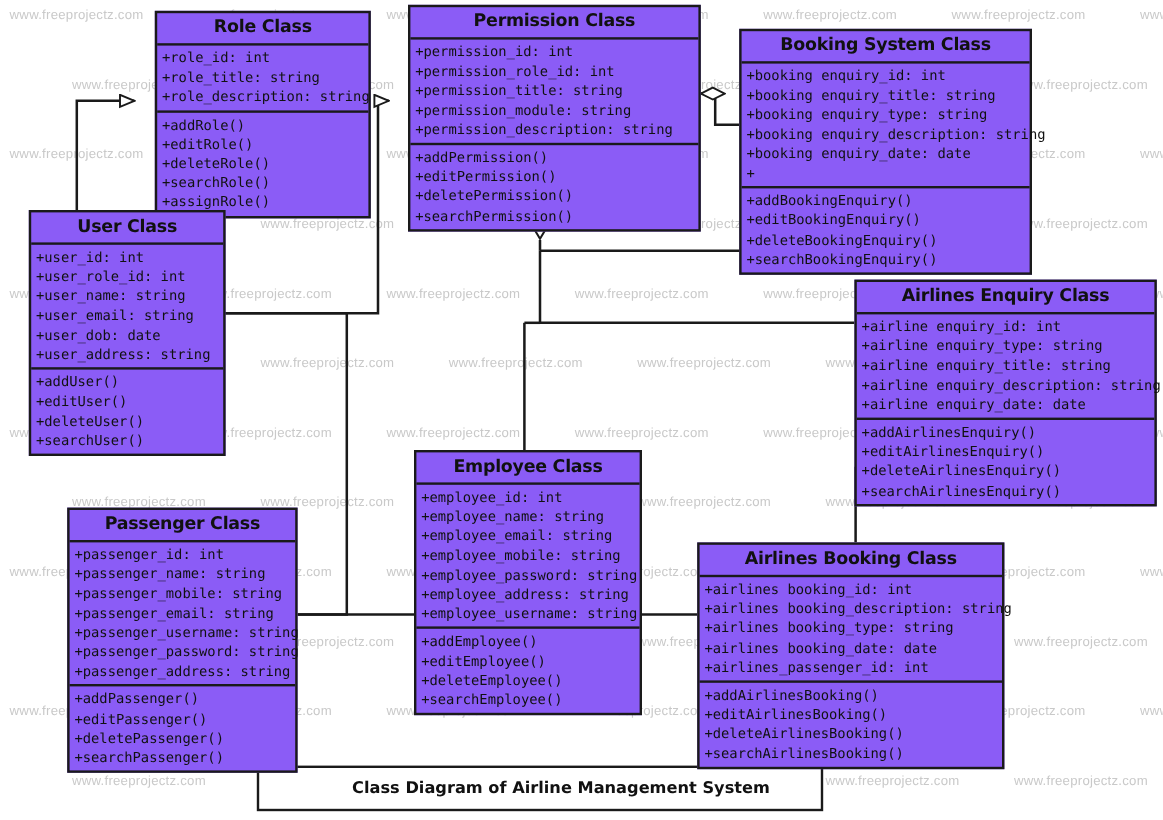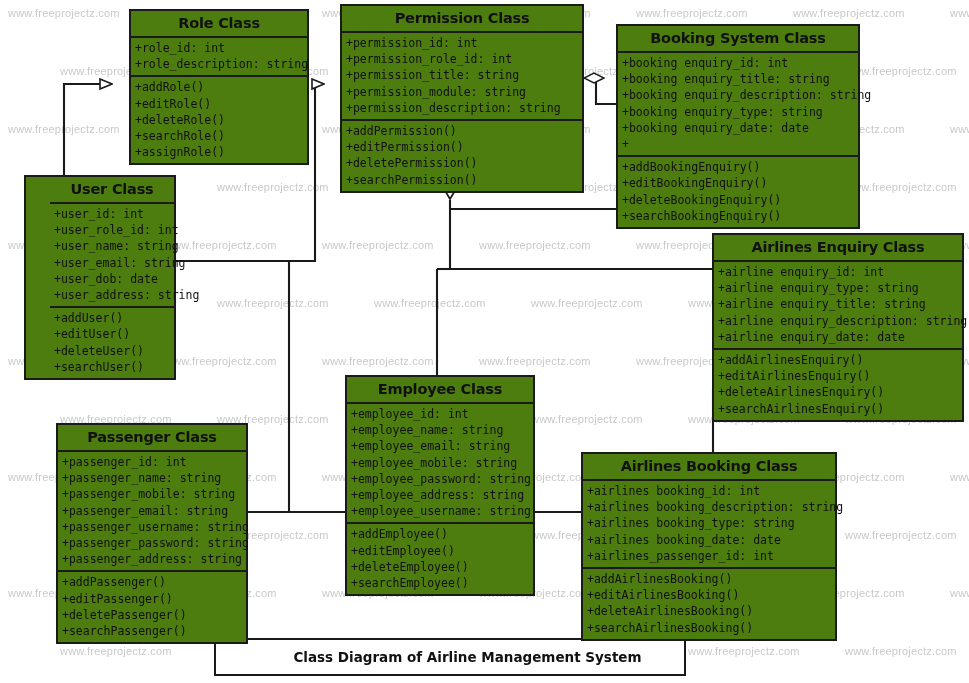--- a/index.html
+++ b/index.html
@@ -36,21 +36,21 @@
     position: absolute;
     left: 0; top: 0;
     width: 969px; height: 683px;
     z-index: 2;
     pointer-events: none;
   }
   
   .uml {
     position: absolute;
     box-sizing: border-box;
-    background: #4d7c0f;
+    background: #8b5cf6;
     border: 2px solid #1a1a1a;
     z-index: 3;
   }
   .uml .title {
     text-align: center;
     font-family: "DejaVu Sans", sans-serif;
     font-weight: bold;
     font-size: 14.5px;
     color: #111111;
     padding: 4px 4px 5px 4px;
@@ -219,20 +219,21 @@
   </svg>
 
   <div id="caption" style="left: 214px; top: 638px; width: 472px; height: 38px;">
     <span class="caption-text">Class Diagram of Airline Management System</span>
   </div>
 
 <div class="uml" style="left: 129px; top: 9px; width: 180px;">
       <div class="title">Role Class</div>
       <div class="compartment attrs">
         <div class="row">+role_id: int</div>
+        <div class="row">+role_title: string</div>
         <div class="row">+role_description: string</div>
       </div>
       <div class="compartment methods">
         <div class="row">+addRole()</div>
         <div class="row">+editRole()</div>
         <div class="row">+deleteRole()</div>
         <div class="row">+searchRole()</div>
         <div class="row">+assignRole()</div>
       </div>
     </div>
@@ -250,33 +251,33 @@
         <div class="row">+editPermission()</div>
         <div class="row">+deletePermission()</div>
         <div class="row">+searchPermission()</div>
       </div>
     </div>
     <div class="uml" style="left: 616px; top: 24px; width: 244px;">
       <div class="title">Booking System Class</div>
       <div class="compartment attrs">
         <div class="row">+booking enquiry_id: int</div>
         <div class="row">+booking enquiry_title: string</div>
+        <div class="row">+booking enquiry_type: string</div>
         <div class="row">+booking enquiry_description: string</div>
-        <div class="row">+booking enquiry_type: string</div>
         <div class="row">+booking enquiry_date: date</div>
         <div class="row">+</div>
       </div>
       <div class="compartment methods">
         <div class="row">+addBookingEnquiry()</div>
         <div class="row">+editBookingEnquiry()</div>
         <div class="row">+deleteBookingEnquiry()</div>
         <div class="row">+searchBookingEnquiry()</div>
       </div>
     </div>
-    <div class="uml" style="left: 24px; top: 175px; width: 152px; padding-left: 24px;">
+    <div class="uml" style="left: 24px; top: 175px; width: 164px;">
       <div class="title">User Class</div>
       <div class="compartment attrs">
         <div class="row">+user_id: int</div>
         <div class="row">+user_role_id: int</div>
         <div class="row">+user_name: string</div>
         <div class="row">+user_email: string</div>
         <div class="row">+user_dob: date</div>
         <div class="row">+user_address: string</div>
       </div>
       <div class="compartment methods">

